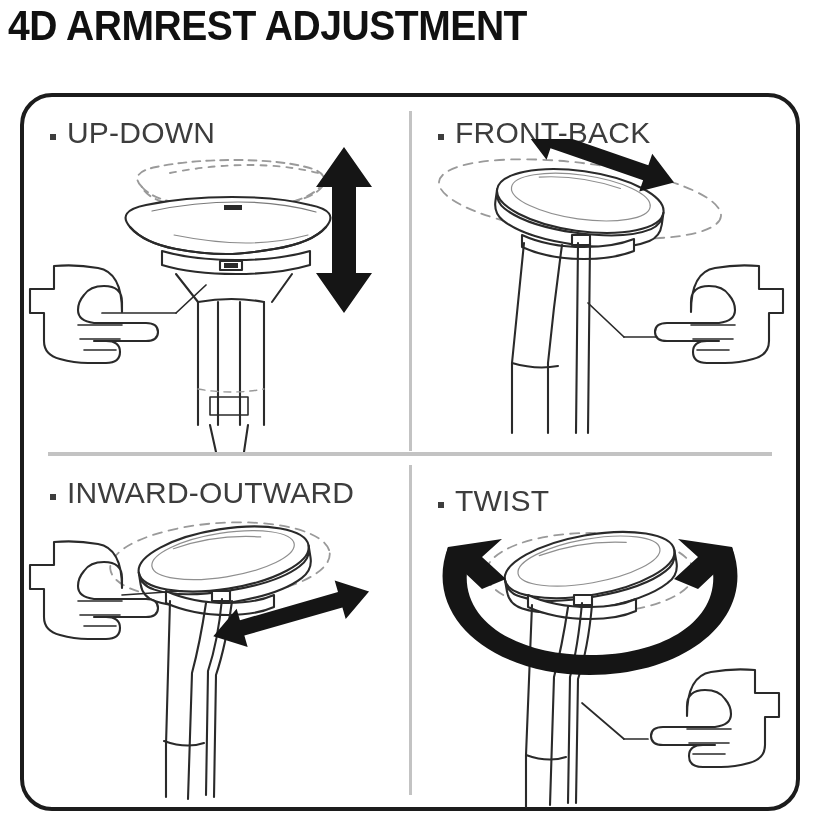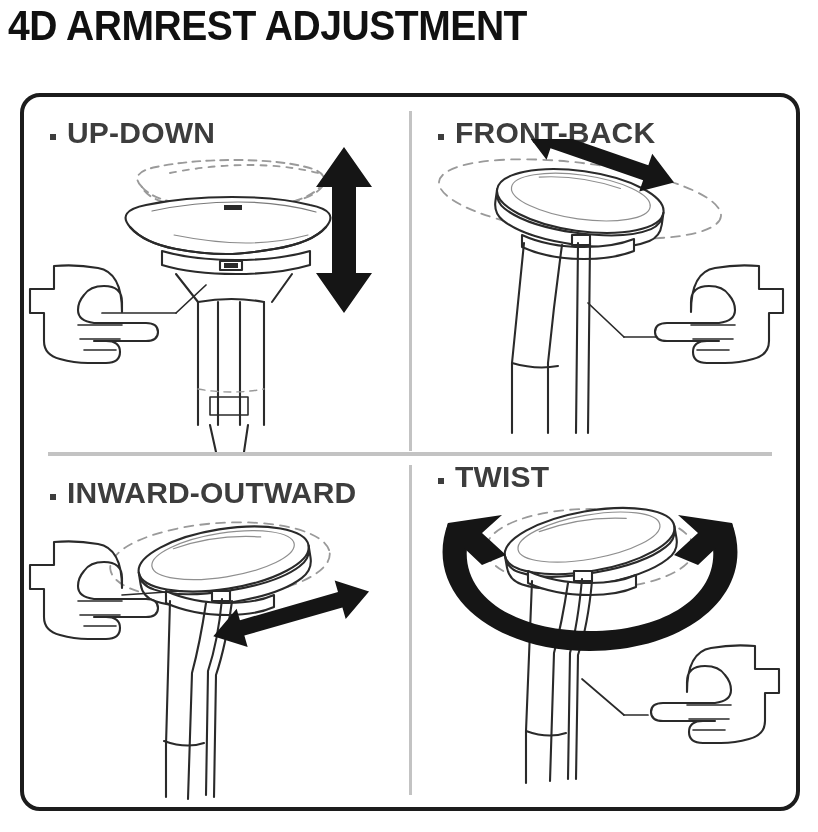--- a/index.html
+++ b/index.html
@@ -32,23 +32,22 @@
 
   
   .panel {
     position: absolute;
     left: 20px;
     top: 93px;
     width: 780px;
     height: 718px;
     box-sizing: border-box;
     border: 4px solid #1c1c1c;
-    border-radius: 20px;
+    border-radius: 32px;
     background: #ffffff;
-    font-weight: bold;
   }
 
   .grid {
     position: absolute;
     inset: 0;
   }
 
   
   .divider-v {
     position: absolute;
@@ -70,21 +69,21 @@
   
   .cell {
     position: absolute;
     width: 385px;
     height: 355px;
     box-sizing: border-box;
   }
   .cell.tl { left: 0;     top: 0; }
   .cell.tr { left: 388px; top: 0; }
   .cell.bl { left: 0;     top: 360px; }
-  .cell.br { left: 388px; top: 344px; }
+  .cell.br { left: 388px; top: 368px; }
 
   .cell-label {
     position: absolute;
     left: 26px;
     top: 19px;
     display: flex;
     align-items: center;
     gap: 11px;
     white-space: nowrap;
   }

